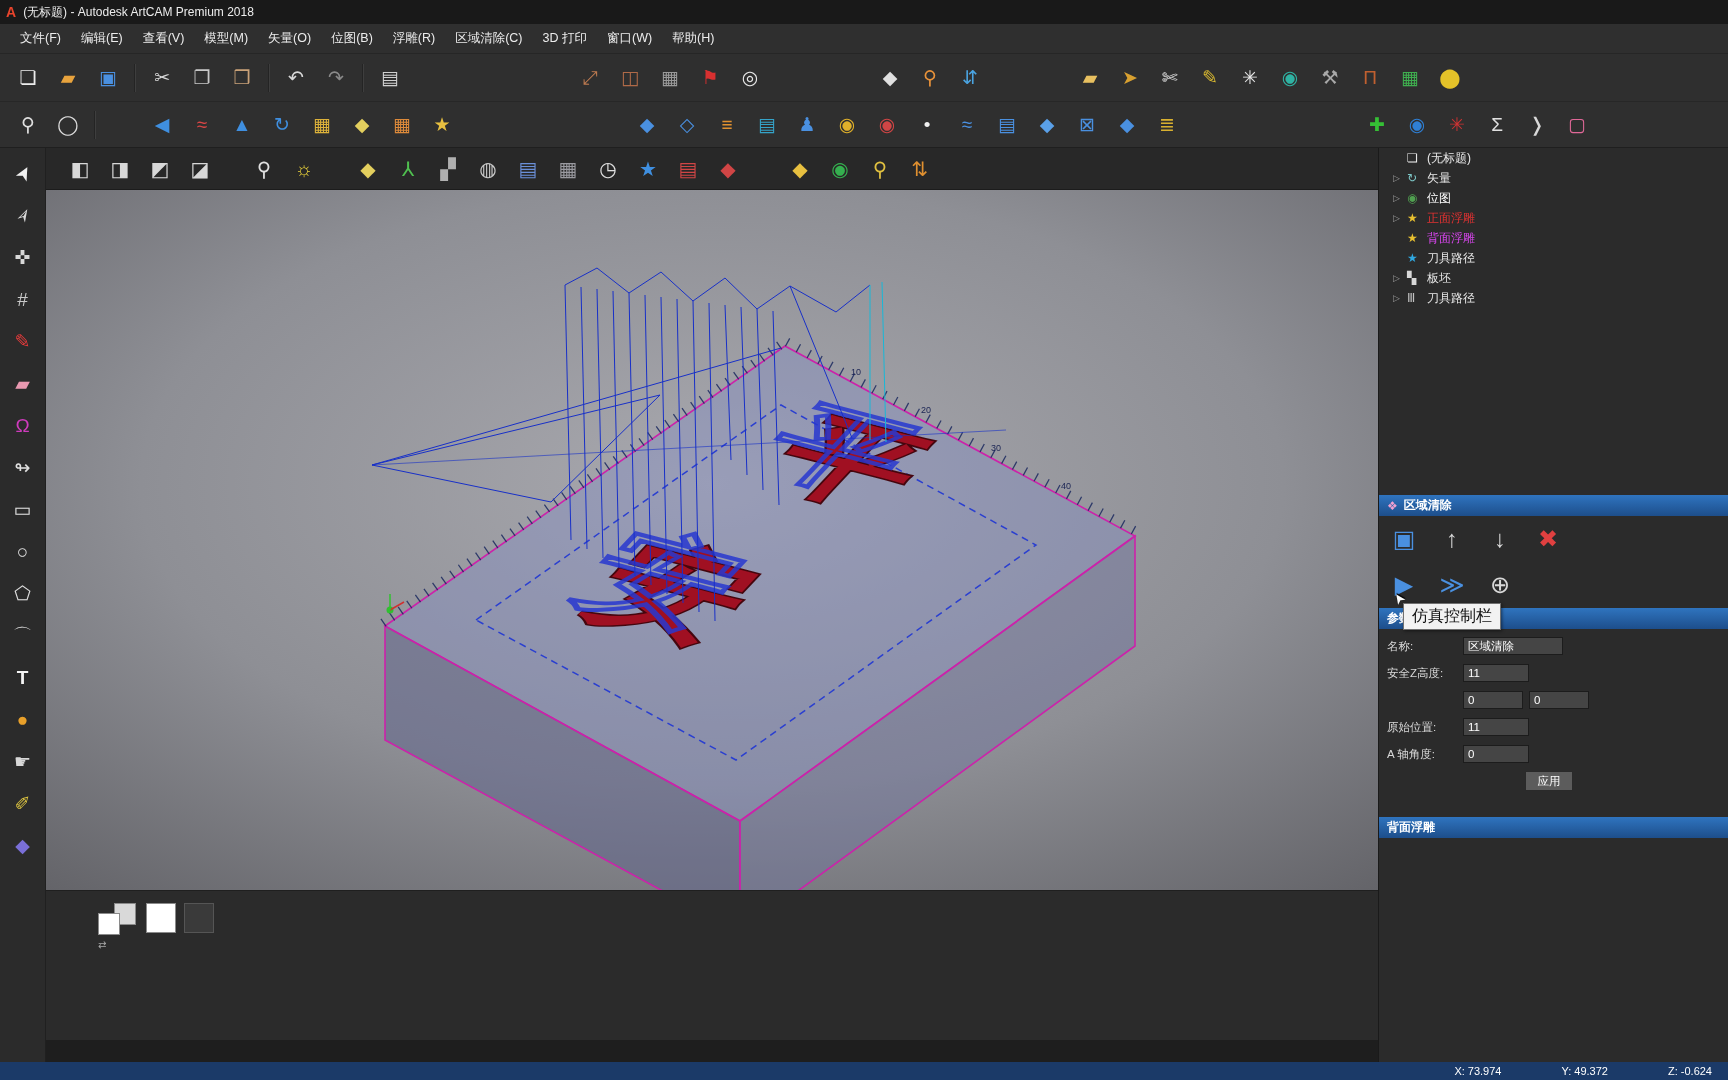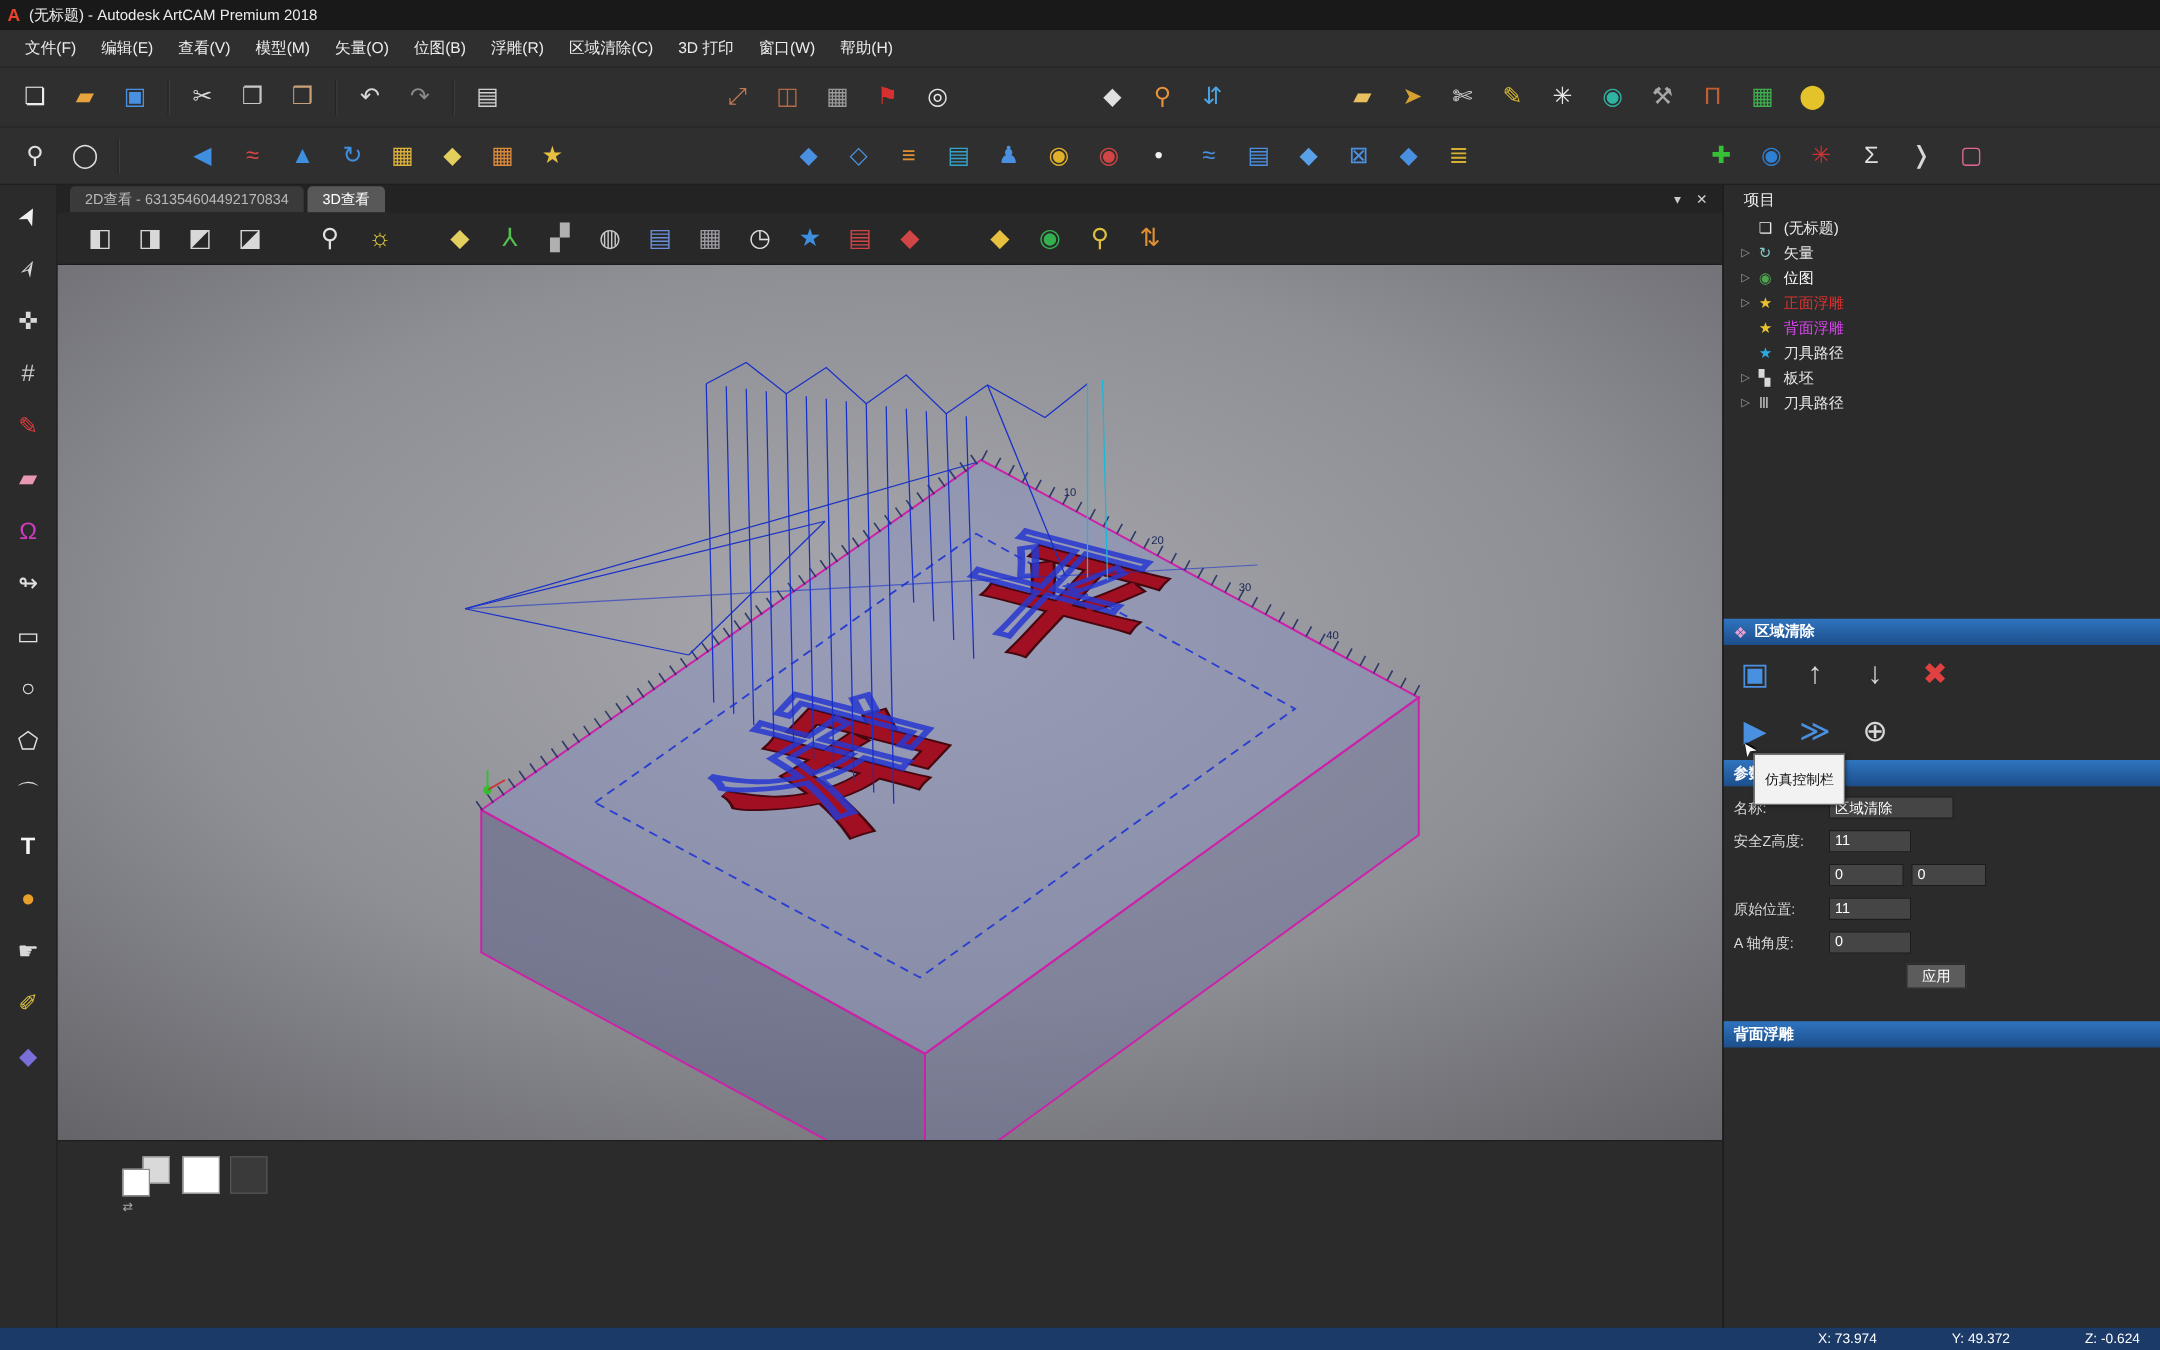--- a/index.html
+++ b/index.html
@@ -56,21 +56,21 @@
   .plabel{width:76px;font-size:11.5px;color:#d8d8d8;white-space:nowrap}
   .pinput{height:18px;background:#454545;border:1px solid #1c1c1c;color:#fff;font-size:11.5px;
     padding:0 4px;font-family:inherit}
   .pinput.wide{width:100px}
   .pinput.std{width:66px}
   .pinput.small{width:60px;margin-right:6px}
   .apply-btn{margin-left:138px;width:48px;height:20px;background:#5c5c5c;border:1px solid #2a2a2a;
     color:#fff;font-size:11.5px;font-family:inherit;cursor:default}
   .user-params{margin-top:26px}
   .tooltip{position:absolute;top:108px;left:24px;background:#f2f2f2;border:1px solid #707070;
-    color:#111;font-size:11px;padding:12px 8px;z-index:5;box-shadow:1px 1px 3px rgba(0,0,0,.5);white-space:nowrap}
+    color:#111;font-size:16px;padding:2px 8px;z-index:5;box-shadow:1px 1px 3px rgba(0,0,0,.5);white-space:nowrap}
   .cursor-glyph{position:absolute;top:96px;left:14px;z-index:6;color:#fff;font-size:14px;
     transform:rotate(-125deg);text-shadow:0 0 1px #000,1px 1px 1px #000}
   .statusbar{height:18px;background:#1b3a68;display:flex;align-items:center;justify-content:flex-end;
     gap:60px;padding-right:16px;color:#fff;font-size:11px}
 </style>
 </head>
 <body>
 
 <div class="titlebar" data-name="title-bar">
   <span class="app-logo" data-name="app-logo-icon">A</span>
@@ -185,28 +185,20 @@
       <span class="tb-icon" data-name="arc-tool" style="color: rgb(224, 224, 224);">⌒</span>
       <span class="tb-icon" data-name="text-tool" style="color: rgb(245, 245, 245);">T</span>
       <span class="tb-icon" data-name="fill-droplet-tool" style="color: rgb(232, 160, 42);">●</span>
       <span class="tb-icon" data-name="smudge-tool" style="color: rgb(216, 216, 216);">☛</span>
       <span class="tb-icon" data-name="paint-brush-tool" style="color: rgb(216, 192, 64);">✐</span>
       <span class="tb-icon" data-name="material-cube-tool" style="color: rgb(122, 111, 216);">◆</span>
     </div>
 
   <div class="center-col" data-name="viewport-column">
 
-    <div class="tabstrip" data-name="view-tab-strip">
-      <span class="tab inactive" data-name="tab-2d-view">2D查看 - 631354604492170834</span>
-      <span class="tab active" data-name="tab-3d-view">3D查看</span>
-      <span class="tabstrip-controls" data-name="tab-strip-controls">
-        <span data-name="collapse-tabs-icon">▾</span>
-        <span data-name="close-tab-icon">✕</span>
-      </span>
-    </div>
 
     <div class="view-toolbar" data-name="view-toolbar">
 
     <span class="tb-icon" data-name="iso-view-front" style="color: rgb(216, 216, 216);">◧</span>
         <span class="tb-icon" data-name="iso-view-left" style="color: rgb(216, 216, 216);">◨</span>
         <span class="tb-icon" data-name="iso-view-top" style="color: rgb(216, 216, 216);">◩</span>
         <span class="tb-icon" data-name="iso-view-iso" style="color: rgb(216, 216, 216);">◪</span>
         <span class="tb-icon" data-name="gap" style="width: 14px;"></span>
         <span class="tb-icon" data-name="zoom-view-tool" style="color: rgb(224, 224, 224);">⚲</span>
         <span class="tb-icon" data-name="light-tool" style="color: rgb(232, 208, 58);">☼</span>
@@ -305,21 +297,20 @@
       <div class="swatch" data-name="secondary-color-swatch" style="left:68px;top:12px;width:22px;height:22px;background:#d9d9d9"></div>
       <div class="swatch" data-name="primary-color-swatch" style="left:52px;top:22px;width:22px;height:22px;background:#ffffff"></div>
       <span data-name="swap-colors-icon" style="position:absolute;left:52px;top:48px;color:#a8a8a8;font-size:10px">⇄</span>
       <div class="swatch" data-name="color-swatch-white" style="left:100px;top:12px;width:30px;height:30px;background:#ffffff"></div>
       <div class="swatch" data-name="color-swatch-dark" style="left:138px;top:12px;width:30px;height:30px;background:#3a3a3a;border-color:#555"></div>
     </div>
 
   </div>
 
   <aside class="right-panel" data-name="right-panel">
-    <div class="panel-title" data-name="project-panel-header">项目</div>
 
     <div data-name="project-tree">
 
         <div class="tree-row" data-name="tree-item-untitled">
           <span class="tr-arrow" data-name="expand-arrow-icon"></span>
           <span class="tr-icon" data-name="document-icon" style="color: rgb(232, 232, 232);">❏</span>
           <span class="tr-label" data-name="tree-item-label" style="color: rgb(232, 232, 232);">(无标题)</span>
         </div>
 
         <div class="tree-row" data-name="tree-item-vectors">

